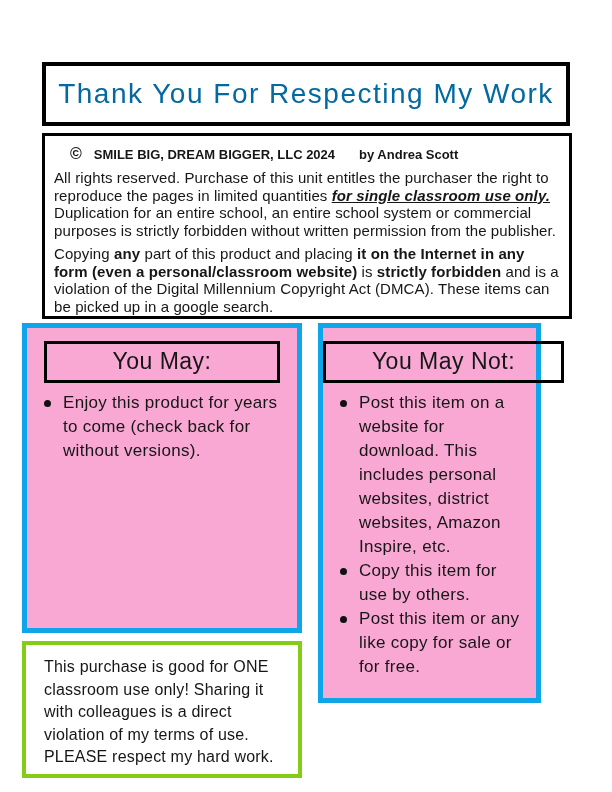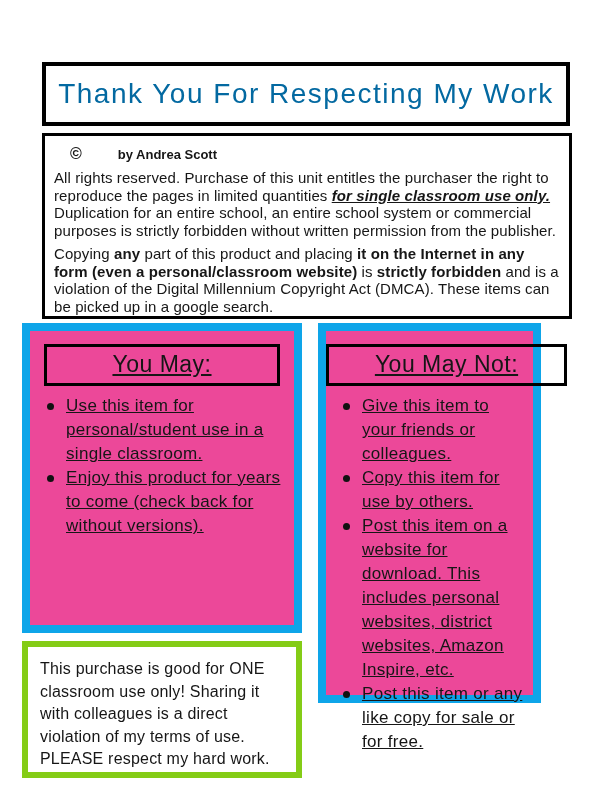--- a/index.html
+++ b/index.html
@@ -48,24 +48,23 @@
     margin: 0 0 6px 0;
     font-size: 15px; line-height: 17.5px; letter-spacing: 0.1px;
   }
   .b { font-weight: bold; }
   .i { font-style: italic; }
   .u { text-decoration: underline; }
 
   
   .list-box {
     position: absolute;
-    border: 8px solid #0ea5e9;
+    border: 5px solid #0ea5e9;
     box-sizing: border-box;
-    background: #ec4899;
-    text-decoration: underline;
+    background: #f9a8d4;
   }
   .you-may { left: 22px; top: 323px; width: 280px; height: 310px; }
   .you-may-not { left: 318px; top: 323px; width: 223px; height: 380px; }
   .inner-header {
     margin: 13px auto 8px auto;
     border: 3px solid #000;
     box-sizing: border-box;
     text-align: center;
     font-size: 23px; letter-spacing: 0.5px;
     padding: 4px 0 5px 0;
@@ -89,61 +88,60 @@
     left: 5px; top: 9px;
     width: 7px; height: 7px;
     border-radius: 50%;
     background: #111;
   }
 
   
   .note-box {
     position: absolute; left: 22px; top: 641px;
     width: 280px; height: 137px;
-    border: 6px solid #84cc16;
+    border: 4px solid #84cc16;
     box-sizing: border-box;
-    padding: 11px 12px;
+    padding: 11px 18px;
   }
   .note-box p {
     margin: 0;
     font-size: 16px; line-height: 22.5px; letter-spacing: 0.2px;
   }
 </style>
 </head>
 <body>
 
 <div class="page">
 
   <div class="title-box">
     <span>Thank You For Respecting My Work</span>
   </div>
 
   <div class="copyright-box">
     <div class="c-heading">
       <span class="c-symbol">©</span>
+      <span class="c-company">SMILE BIG, DREAM BIGGER, LLC 2024</span>
       <span class="c-byline">by Andrea Scott</span>
     </div>
     <p class="c-para"><span>All rights reserved. Purchase of this unit entitles the purchaser the right to reproduce the pages in limited quantities </span><span class="b i u">for single classroom use only.</span><span> Duplication for an entire school, an entire school system or commercial purposes is strictly forbidden without written permission from the publisher.</span></p>
     <p class="c-para"><span>Copying </span><span class="b">any</span><span> part of this product and placing </span><span class="b">it on the Internet in any form (even a personal/classroom website)</span><span> is </span><span class="b">strictly forbidden</span><span> and is a violation of the Digital Millennium Copyright Act (DMCA). These items can be picked up in a google search.</span></p>
   </div>
 
   <div class="list-box you-may">
     <div class="inner-header">You May:</div>
     <ul class="bullets">
-        <li>Use this item for personal/student use in a single classroom.</li>
         <li>Enjoy this product for years to come (check back for without versions).</li>
       </ul>
   </div>
 
   <div class="list-box you-may-not">
     <div class="inner-header">You May Not:</div>
     <ul class="bullets">
-        <li>Give this item to your friends or colleagues.</li>
+        <li>Post this item on a website for download. This includes personal websites, district websites, Amazon Inspire, etc.</li>
         <li>Copy this item for use by others.</li>
-        <li>Post this item on a website for download. This includes personal websites, district websites, Amazon Inspire, etc.</li>
         <li>Post this item or any like copy for sale or for free.</li>
       </ul>
   </div>
 
   <div class="note-box">
     <p>This purchase is good for ONE classroom use only! Sharing it with colleagues is a direct violation of my terms of use. PLEASE respect my hard work.</p>
   </div>
 
 </div>
 

